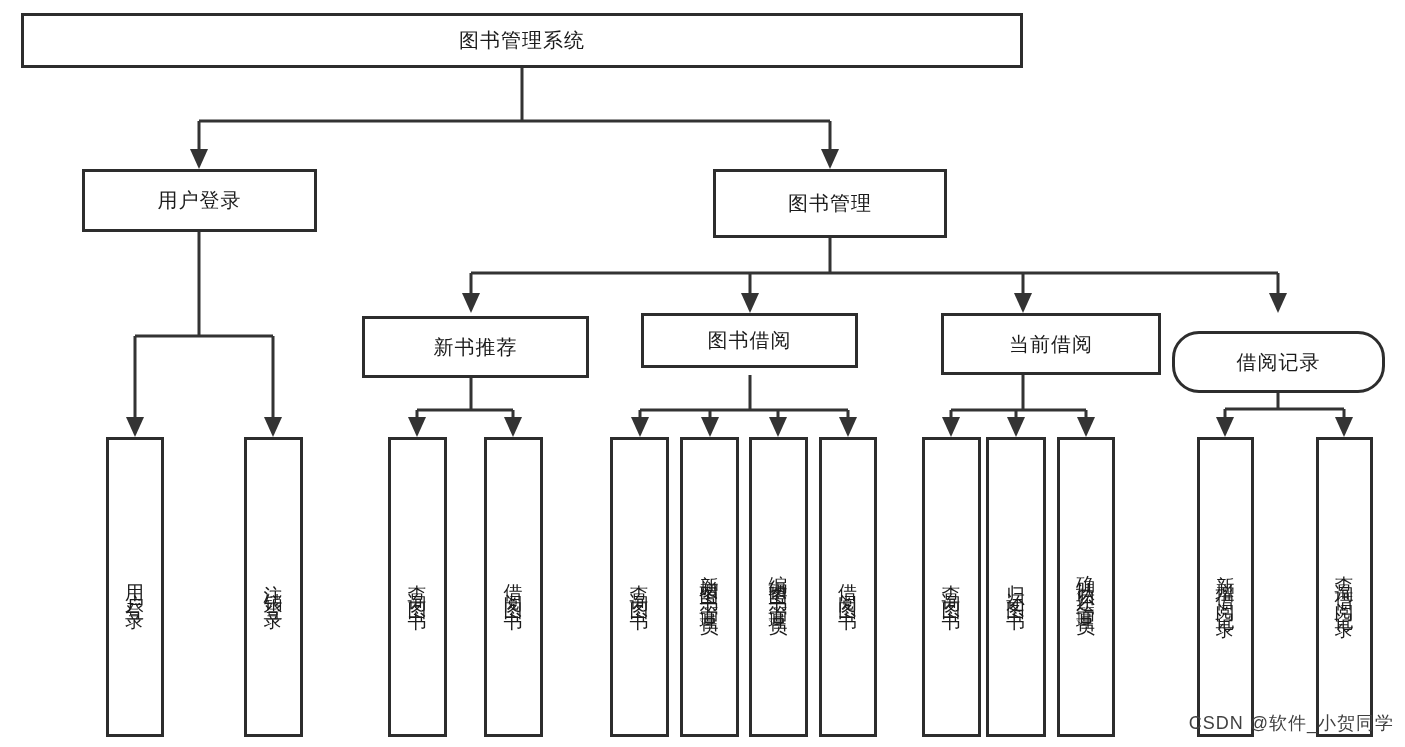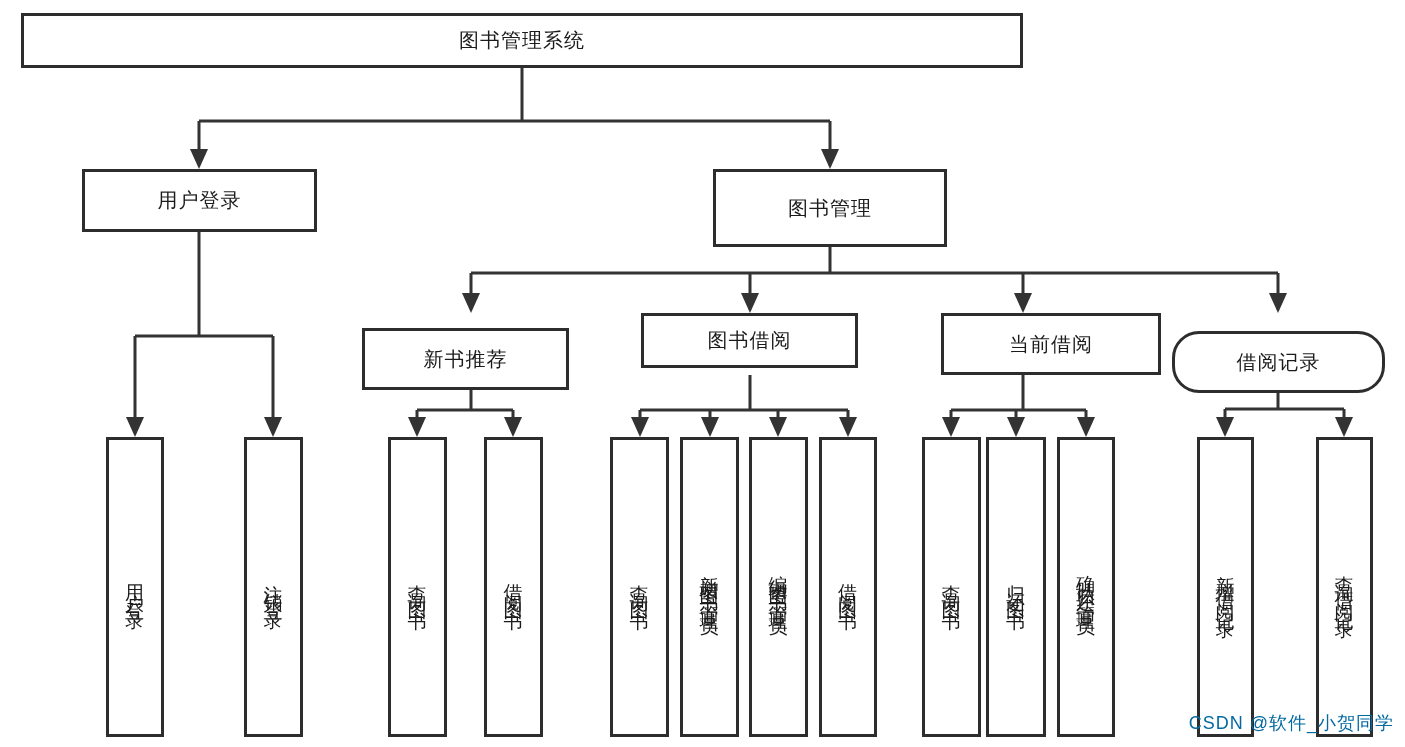--- a/index.html
+++ b/index.html
@@ -28,22 +28,22 @@
     align-items: center;
     justify-content: center;
     color: #1b1b1b;
     font-size: 20px;
     letter-spacing: 1px;
     white-space: nowrap;
     text-align: center;
   }
   .root  { left: 21px;  top: 13px;  width: 1002px; height: 55px; }
   .n-ul  { left: 82px;  top: 169px; width: 235px;  height: 63px; }
-  .n-bm  { left: 713px; top: 169px; width: 234px;  height: 78px; }
-  .n-l2a { left: 362px; top: 328px; width: 207px;  height: 62px; }
+  .n-bm  { left: 713px; top: 169px; width: 234px;  height: 69px; }
+  .n-l2a { left: 362px; top: 316px; width: 227px;  height: 62px; }
   .n-l2b { left: 641px; top: 313px; width: 217px;  height: 55px; }
   .n-l2c { left: 913px; top: 313px; width: 220px;  height: 62px; margin-left: 28px; }
   .n-l2d { left: 1172px;top: 331px; width: 213px;  height: 62px; border-radius: 27px; }
   .leaf {
     top: 437px;
     height: 300px;
     font-size: 19px;
     writing-mode: vertical-rl;
     text-orientation: mixed;
     letter-spacing: 9px;
@@ -61,21 +61,21 @@
   .lf9  { left: 922px;  width: 59px; }
   .lf10 { left: 986px;  width: 60px; }
   .lf11 { left: 1057px; width: 58px; letter-spacing: 6px; }
   .lf12 { left: 1197px; width: 57px; }
   .lf13 { left: 1316px; width: 57px; }
   .watermark {
     position: absolute;
     right: 11px;
     top: 711px;
     font-size: 18px;
-    color: #0369a1;
+    color: #404040;
     letter-spacing: 1px;
     z-index: 5;
     white-space: nowrap;
   }
 </style>
 </head>
 <body>
 
 <div class="stage">
 

